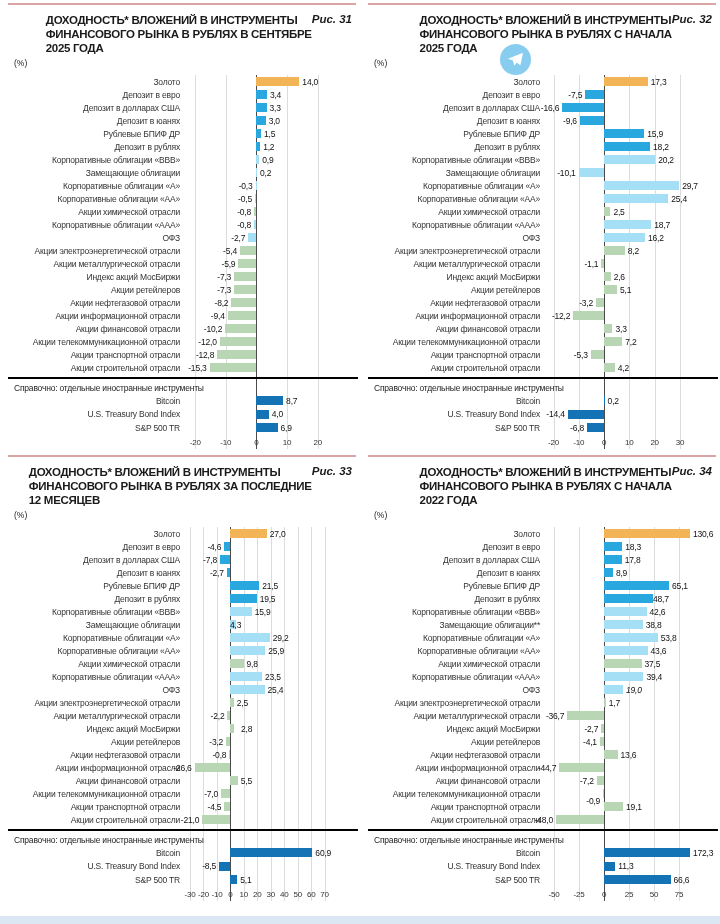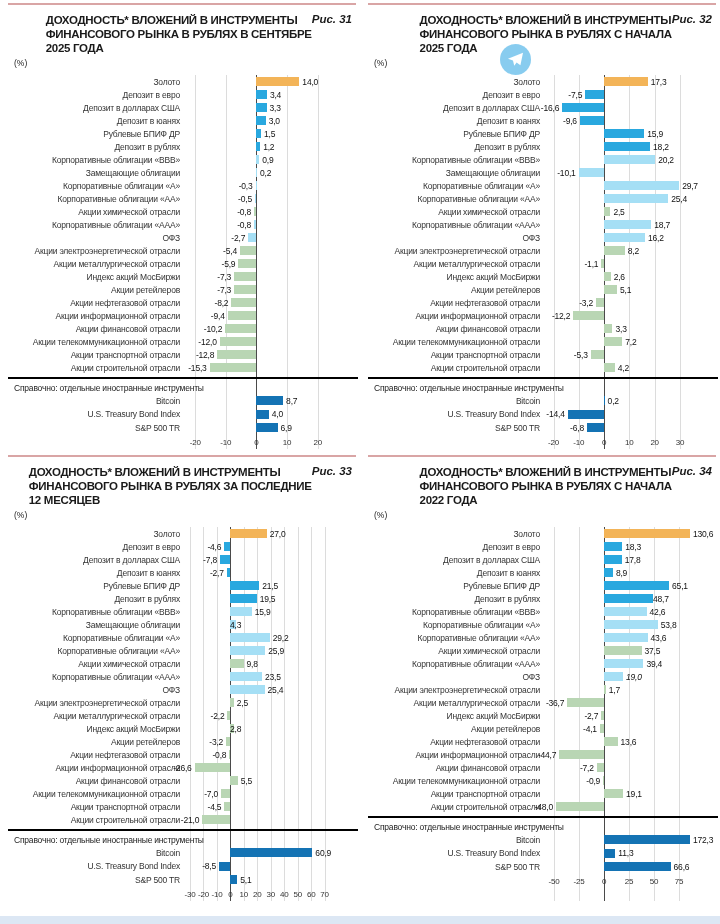--- a/index.html
+++ b/index.html
@@ -604,21 +604,21 @@
             <div class="rlabel">Акции металлургической отрасли</div>
             <div class="rbar">
               <div class="bar g-equity" style="left: 41.4505px; width: 2.96075px;"></div>
               <span class="val" style="right: 105.55px;">-2,2</span>
             </div>
           </div>
           <div class="row">
             <div class="rlabel">Индекс акций МосБиржи</div>
             <div class="rbar">
               <div class="bar g-equity" style="left: 44.4112px; width: 3.76822px;"></div>
-              <span class="val" style="left: 44px;">2,8</span>
+              <span class="val" style="left: 55px;">2,8</span>
             </div>
           </div>
           <div class="row">
             <div class="rlabel">Акции ретейлеров</div>
             <div class="rbar">
               <div class="bar g-equity" style="left: 40.1047px; width: 4.30654px;"></div>
               <span class="val" style="right: 106.895px;">-3,2</span>
             </div>
           </div>
           <div class="row">
@@ -766,20 +766,27 @@
             </div>
           </div>
           <div class="row">
             <div class="rlabel">Корпоративные облигации «ВВВ»</div>
             <div class="rbar">
               <div class="bar g-bond" style="left: 58px; width: 42.6px;"></div>
               <span class="val" style="left: 103.6px;">42,6</span>
             </div>
           </div>
           <div class="row">
+            <div class="rlabel">Замещающие облигации**</div>
+            <div class="rbar">
+              <div class="bar g-bond" style="left: 58px; width: 38.8px;"></div>
+              <span class="val" style="left: 99.8px;">38,8</span>
+            </div>
+          </div>
+          <div class="row">
             <div class="rlabel">Корпоративные облигации «А»</div>
             <div class="rbar">
               <div class="bar g-bond" style="left: 58px; width: 53.8px;"></div>
               <span class="val" style="left: 114.8px;">53,8</span>
             </div>
           </div>
           <div class="row">
             <div class="rlabel">Корпоративные облигации «АА»</div>
             <div class="rbar">
               <div class="bar g-bond" style="left: 58px; width: 43.6px;"></div>
@@ -853,21 +860,21 @@
             <div class="rlabel">Акции финансовой отрасли</div>
             <div class="rbar">
               <div class="bar g-equity" style="left: 50.8px; width: 7.2px;"></div>
               <span class="val" style="right: 96.2px;">-7,2</span>
             </div>
           </div>
           <div class="row">
             <div class="rlabel">Акции телекоммуникационной отрасли</div>
             <div class="rbar">
               <div class="bar g-equity" style="left: 57.1px; width: 0.9px;"></div>
-              <span class="val" style="right: 89.9px;">-0,9</span>
+              <span class="val" style="right: 89.9px; margin-top: 7px;">-0,9</span>
             </div>
           </div>
           <div class="row">
             <div class="rlabel">Акции транспортной отрасли</div>
             <div class="rbar">
               <div class="bar g-equity" style="left: 58px; width: 19.1px;"></div>
               <span class="val" style="left: 80.1px;">19,1</span>
             </div>
           </div>
           <div class="row">

